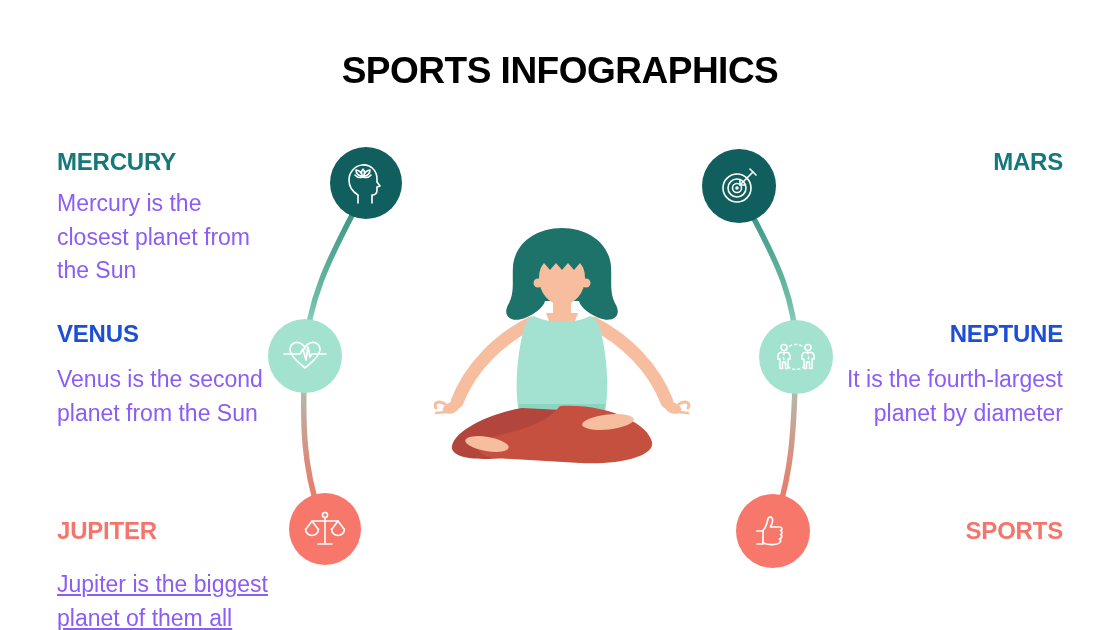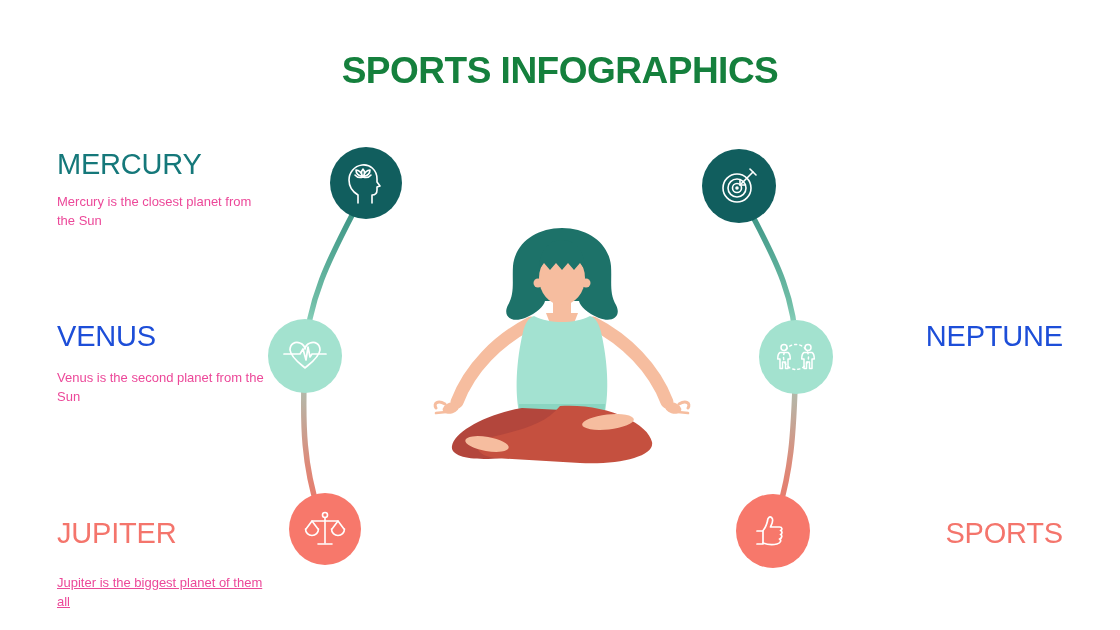--- a/index.html
+++ b/index.html
@@ -2,28 +2,28 @@
 <html><head>
 <meta charset="utf-8">
 <style>
   html,body{margin:0;padding:0;}
   body{
     width:1120px;height:630px;position:relative;background:#ffffff;
     font-family:"Liberation Sans", sans-serif;overflow:hidden;
   }
   .title{
     position:absolute;top:50px;left:0;width:1120px;text-align:center;
-    font-size:37px;font-weight:800;letter-spacing:-0.5px;color:#15803d;
+    font-size:37px;font-weight:800;letter-spacing:-0.5px;color:#000000;
   }
   .stage{position:absolute;top:0;left:0;}
   .block{position:absolute;width:215px;}
   .block.left{left:57px;text-align:left;}
   .block.right{right:57px;width:250px;text-align:right;}
-  .block .heading{font-size:29px;font-weight:400;letter-spacing:-0.2px;line-height:1.1;}
-  .block .desc{font-size:13px;line-height:1.45;color:#ec4899;}
+  .block .heading{font-size:24px;font-weight:700;letter-spacing:-0.2px;line-height:1.1;}
+  .block .desc{font-size:23px;line-height:1.45;color:#8b5cf6;}
   .accent-teal{color:#15787a;}
   .accent-mint{color:#1d4ed8;}
   .accent-coral{color:#f4756c;}
   .gap-md{margin-top:12px;}
   .gap-lg{margin-top:16px;}
   .gap-sm{margin-top:24px;text-decoration:underline;}
   .r1{top:149px;}
   .r2{top:321px;}
   .r3{top:518px;}
 </style>
@@ -167,19 +167,21 @@
 <div class="block left r2">
   <div class="heading accent-mint">VENUS</div>
   <div class="desc gap-lg">Venus is the second planet from the Sun</div>
 </div>
 <div class="block left r3">
   <div class="heading accent-coral">JUPITER</div>
   <div class="desc gap-sm">Jupiter is the biggest planet of them all</div>
 </div>
 
 <div class="block right r1">
+  <div class="heading accent-teal">MARS</div>
 </div>
 <div class="block right r2">
   <div class="heading accent-mint">NEPTUNE</div>
+  <div class="desc gap-lg">It is the fourth-largest planet by diameter</div>
 </div>
 <div class="block right r3">
   <div class="heading accent-coral">SPORTS</div>
 </div>
 
 </body></html>

